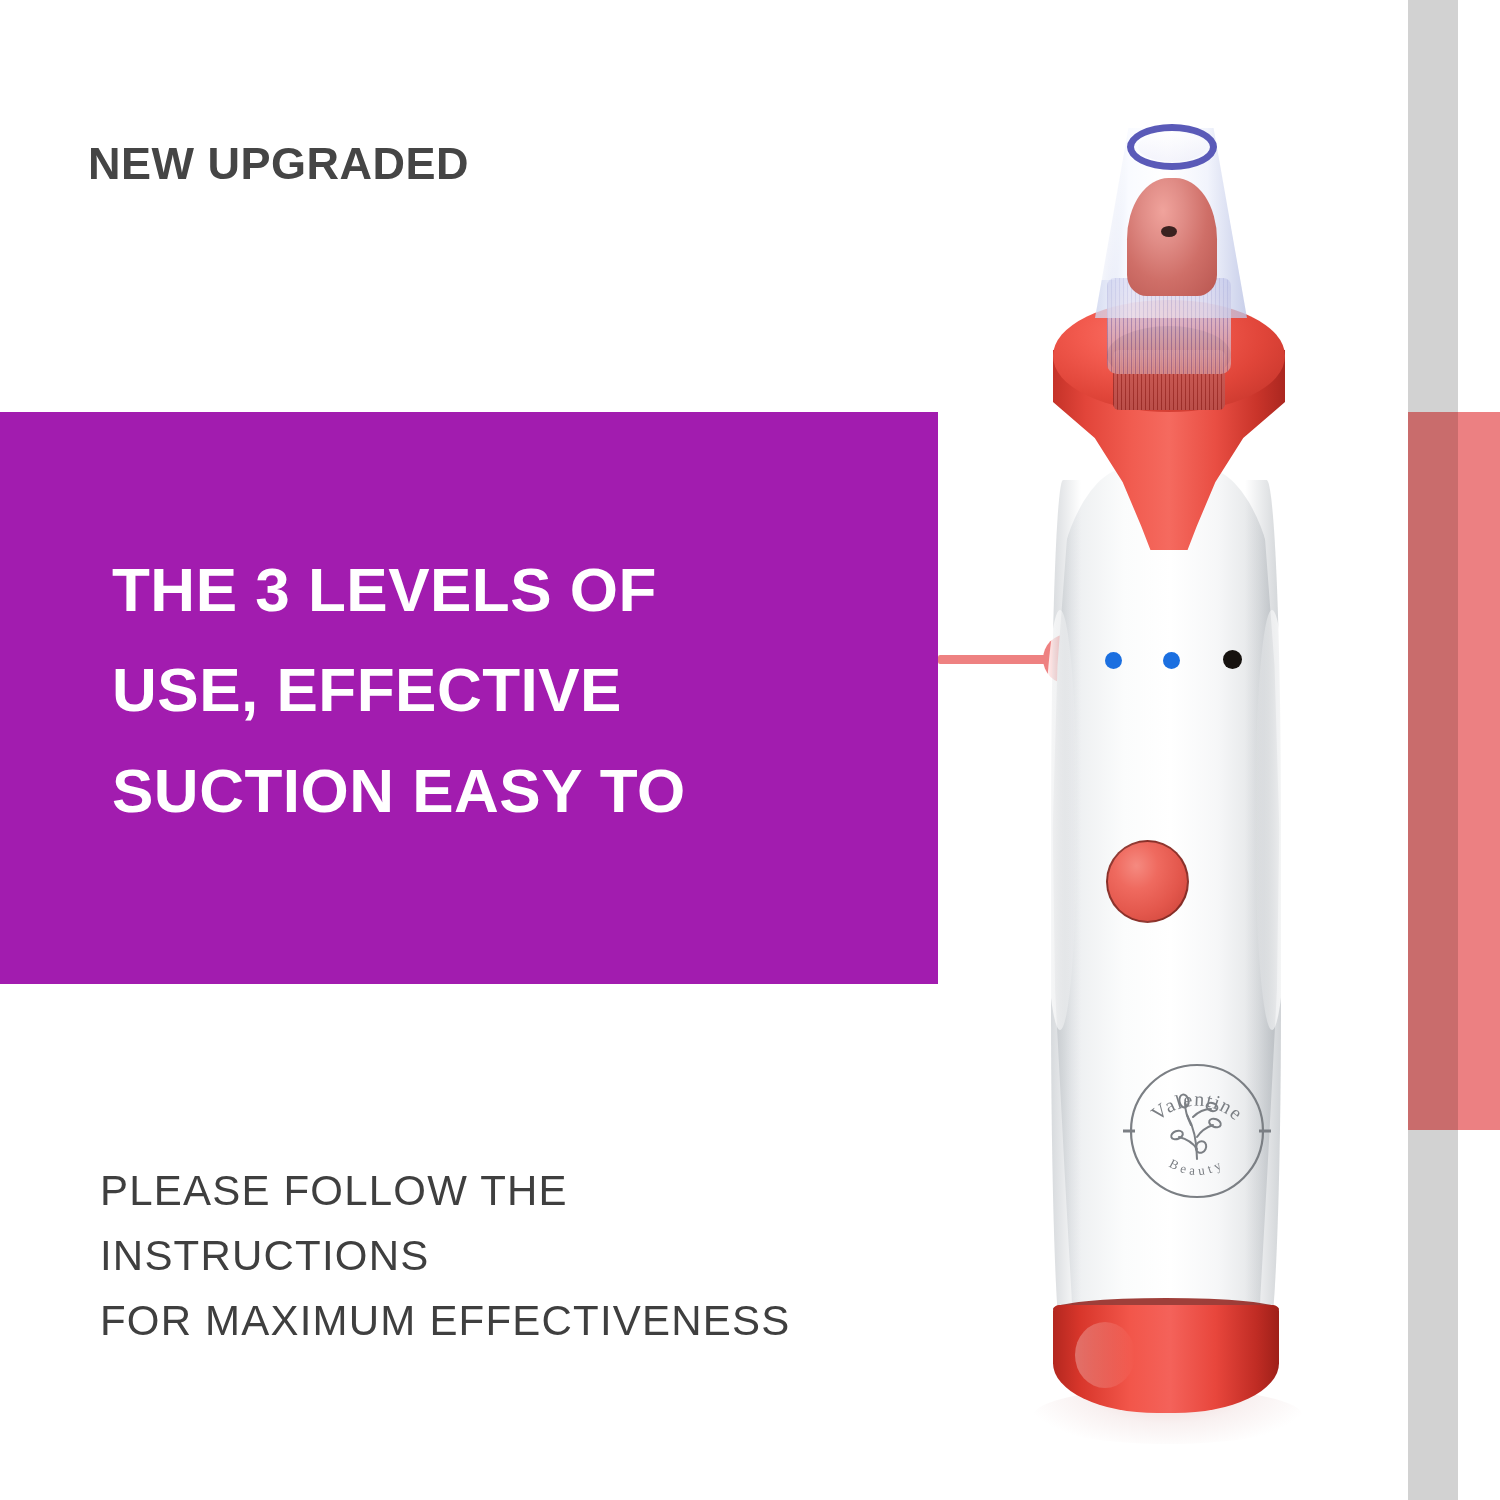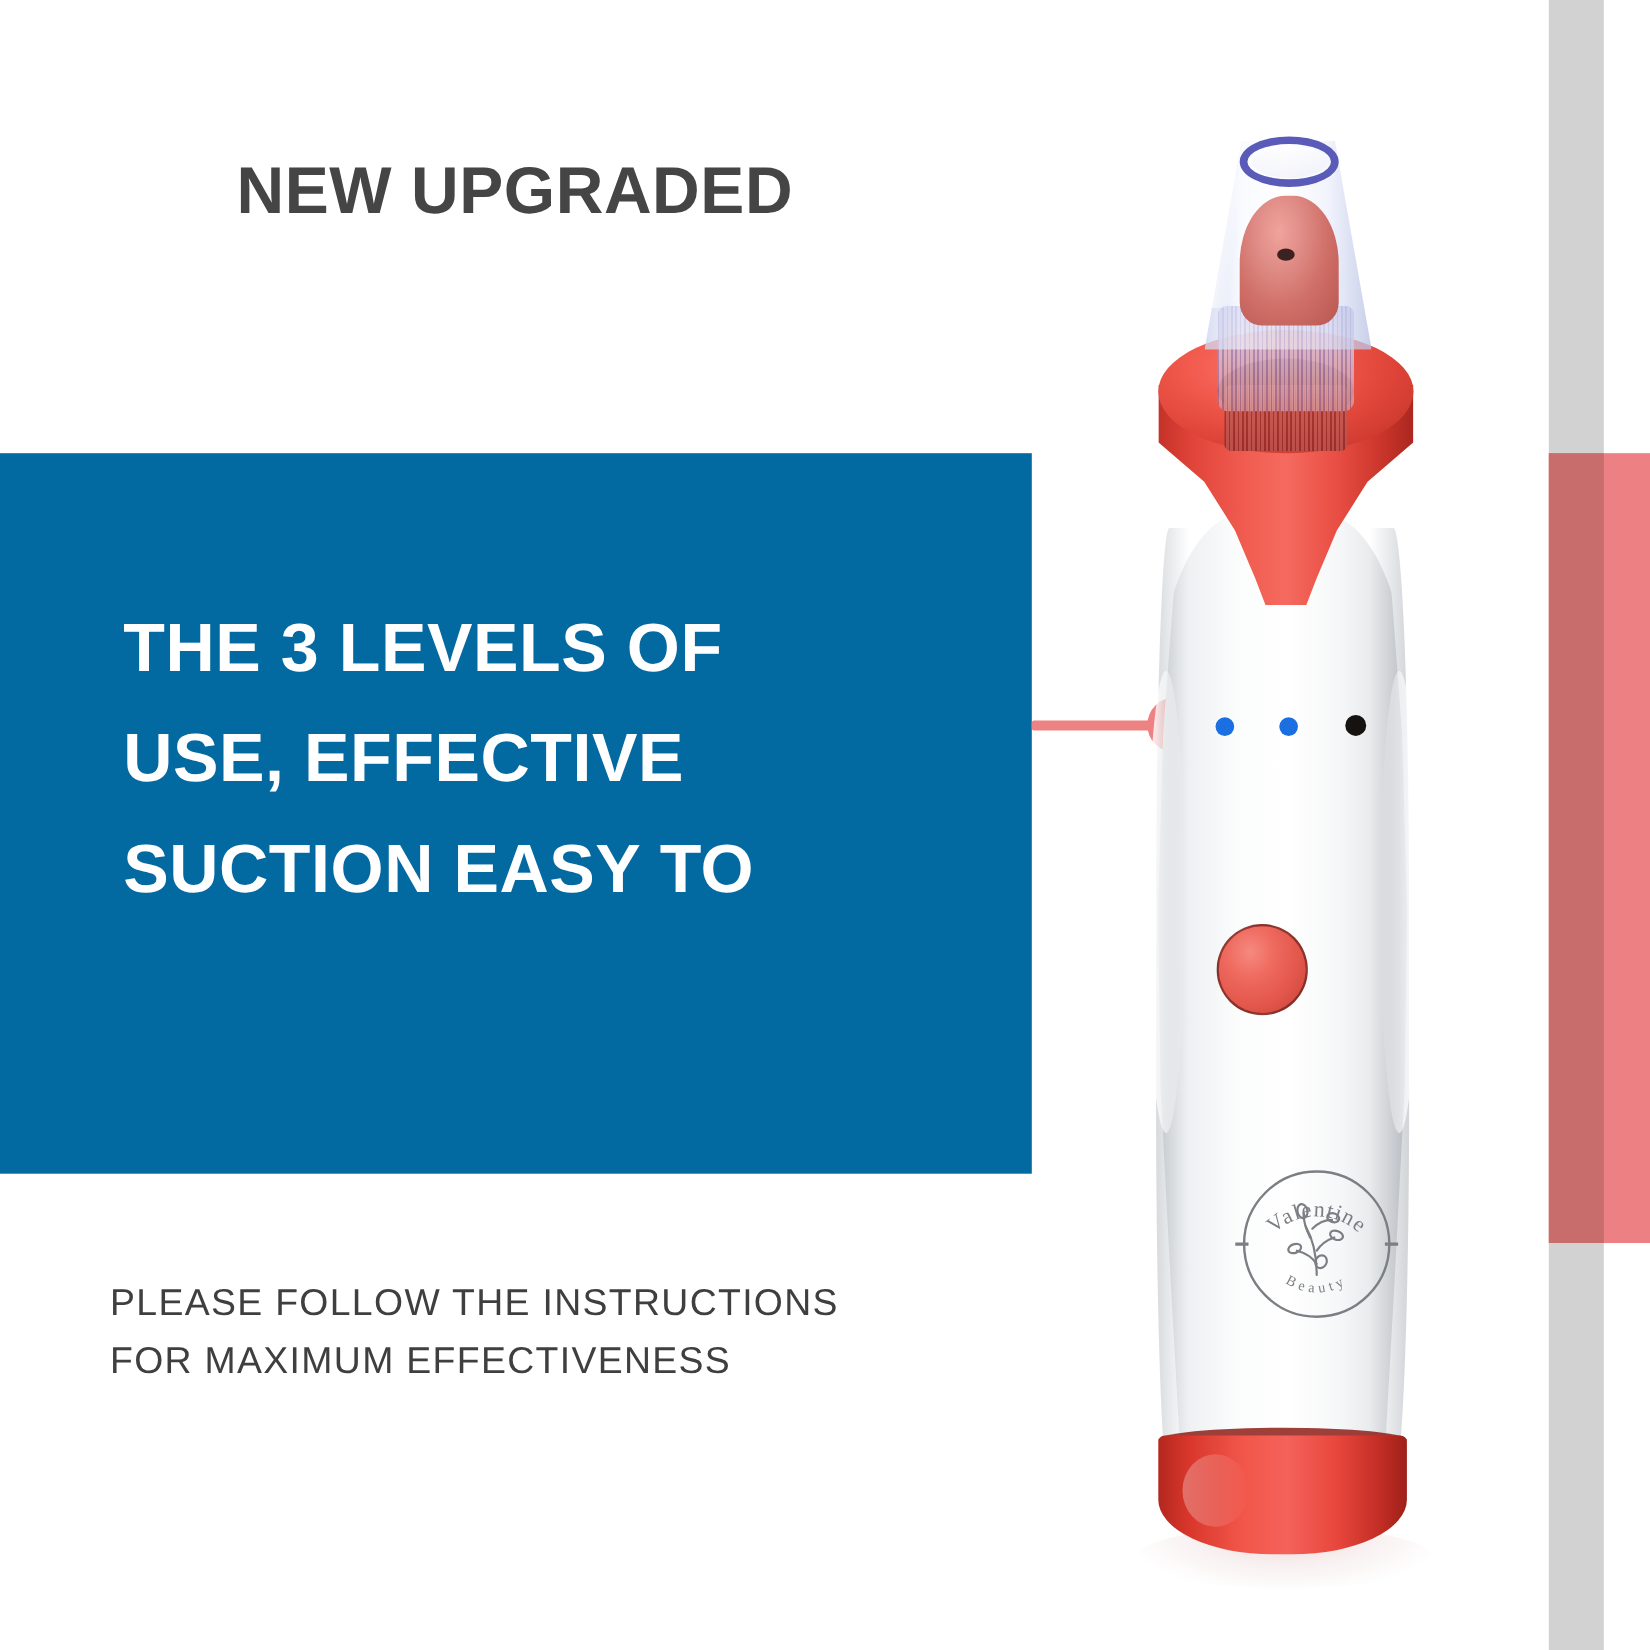--- a/index.html
+++ b/index.html
@@ -40,37 +40,36 @@
     background: #c96c6c;
   }
 
   
   #headline {
     position: absolute;
     left: 88px;
     top: 136px;
     width: 760px;
     color: #454545;
-    font-size: 60px;
+    font-size: 45px;
     font-weight: bold;
     line-height: 1.25;
     letter-spacing: 0.5px;
     text-transform: uppercase;
-    text-align: center;
   }
   #headline .hl-line { display: block; }
 
   
   #pink-banner {
     position: absolute;
     left: 0;
     top: 412px;
     width: 938px;
-    height: 655px;
-    background: #0369a1;
+    height: 572px;
+    background: #a21caf;
   }
   #banner-text {
     position: absolute;
     left: 112px;
     top: 128px;
     width: 790px;
     color: #ffffff;
     font-size: 62px;
     font-weight: bold;
     line-height: 1.62;
@@ -79,21 +78,21 @@
   }
   #banner-text .bn-line { display: block; }
 
   
   #caption {
     position: absolute;
     left: 100px;
     top: 1158px;
     width: 740px;
     color: #3f3f3f;
-    font-size: 34px;
+    font-size: 42px;
     font-weight: 300;
     line-height: 1.55;
     letter-spacing: 1.2px;
     text-transform: uppercase;
   }
   #caption .cap-line { display: block; }
 
   
   #callout-line {
     position: absolute;

